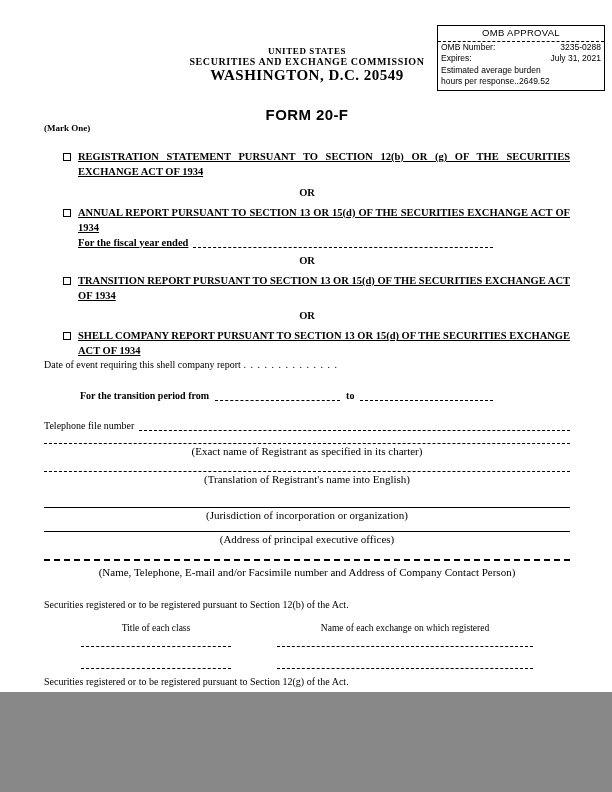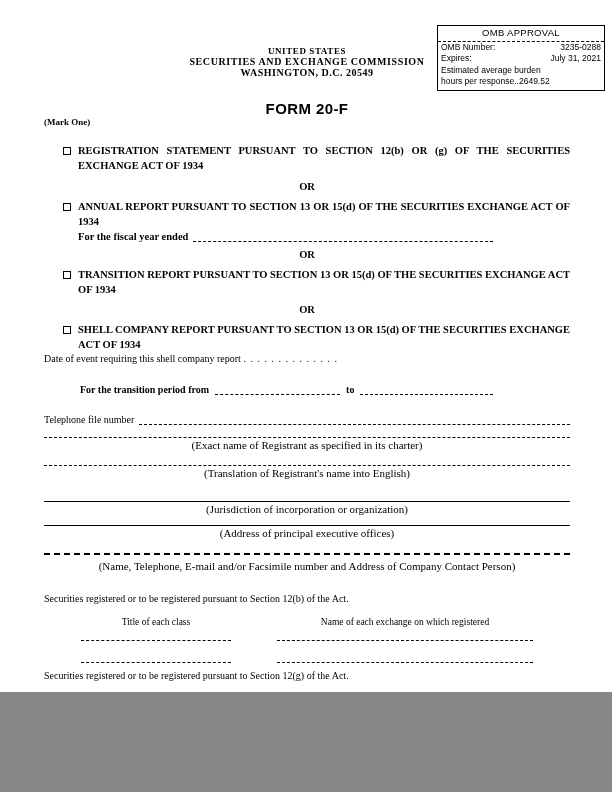--- a/index.html
+++ b/index.html
@@ -27,31 +27,31 @@
     text-align:center; font-size:9.5px; letter-spacing:.3px;
     border-bottom:1px dashed #000; padding:1px 0;
   }
   .omb-row { display:flex; justify-content:space-between; padding:0 3px; }
   .omb-line { padding:0 3px; }
 
   
   .hdr { text-align:center; padding-top:46px; font-weight:bold; }
   .hdr-l1 { font-size:9px; letter-spacing:.6px; }
   .hdr-l2 { font-size:10px; letter-spacing:.6px; }
-  .hdr-l3 { font-size:10px; letter-spacing:.5px; }
+  .hdr-l3 { font-size:15px; letter-spacing:.5px; }
   .form-title {
     text-align:center; margin-top:22px;
     font-family:"Liberation Sans", sans-serif;
     font-weight:bold; font-size:15px; letter-spacing:.4px;
   }
   .mark-one { font-weight:bold; font-size:9px; }
 
   
   .cb-list { margin-top:17px; }
-  .cb-item { display:flex; margin-top:8px; }
+  .cb-item { display:flex; margin-top:8px;text-decoration:underline; }
   .cb-box {
     flex:none; width:8px; height:8px; border:1px solid #000;
     margin:3px 7px 0 19px; background:#fff;
   }
   .cb-text {
     flex:1; font-weight:bold; font-size:10.5px; line-height:1.42;
     text-align:justify;
   }
   .or-sep { text-align:center; font-weight:bold; font-size:10.5px; margin-top:7px; }
   .fiscal-line { display:flex; align-items:flex-end; font-weight:bold; font-size:10.5px; margin-top:1px; }

